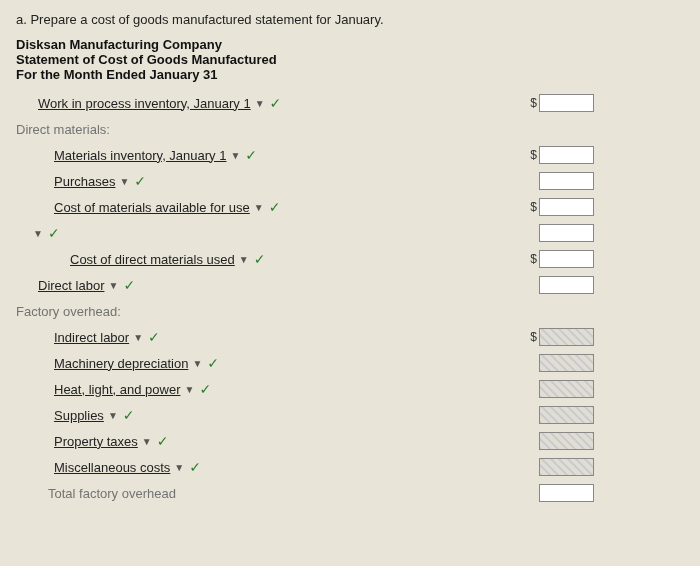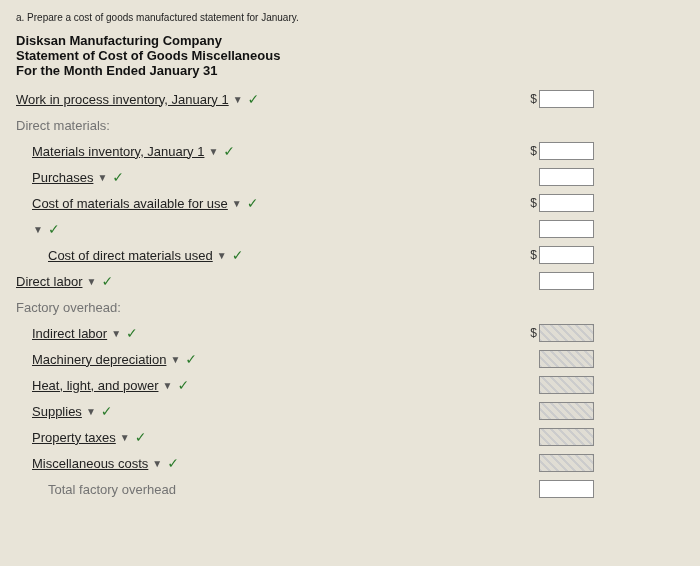--- a/index.html
+++ b/index.html
@@ -12,21 +12,21 @@
       overflow: hidden;
     }
     .page {
       background: #e8e4d8;
       width: 700px;
       min-height: 566px;
       padding: 12px 16px;
       position: relative;
     }
     .question-label {
-      font-size: 10px;
+      font-size: 13px;
       color: #222;
       margin-bottom: 10px;
     }
     .company-header {
       text-align: left;
       margin-bottom: 10px;
     }
     .company-header div {
       font-weight: bold;
       font-size: 13px;
@@ -44,20 +44,21 @@
     }
     .row-label {
       display: flex;
       align-items: center;
       gap: 3px;
       flex: 1;
     }
     .underline-text {
       text-decoration: underline;
       color: #222;
+      margin-left: 22px;
     }
     .plain-text {
       color: #737373;
     }
     .check-icon {
       color: #2a7a2a;
       font-size: 14px;
       margin-left: 2px;
     }
     .dropdown-arrow {
@@ -105,21 +106,21 @@
     }
   </style>
 </head>
 <body>
 
 <div class="page">
   <div class="question-label">a.  Prepare a cost of goods manufactured statement for January.</div>
 
   <div class="company-header">
     <div>Disksan Manufacturing Company</div>
-    <div>Statement of Cost of Goods Miscellaneous</div>
+    <div>Statement of Cost of Goods Manufactured</div>
     <div>For the Month Ended January 31</div>
   </div>
 
   <div class="form-area" style="position:relative;">
 
     <div class="row indent-0">
       <div class="row-label">
         <span class="underline-text">Work in process inventory, January 1</span>
         <span class="dropdown-arrow">▼</span>
         <span class="check-icon">✓</span>

